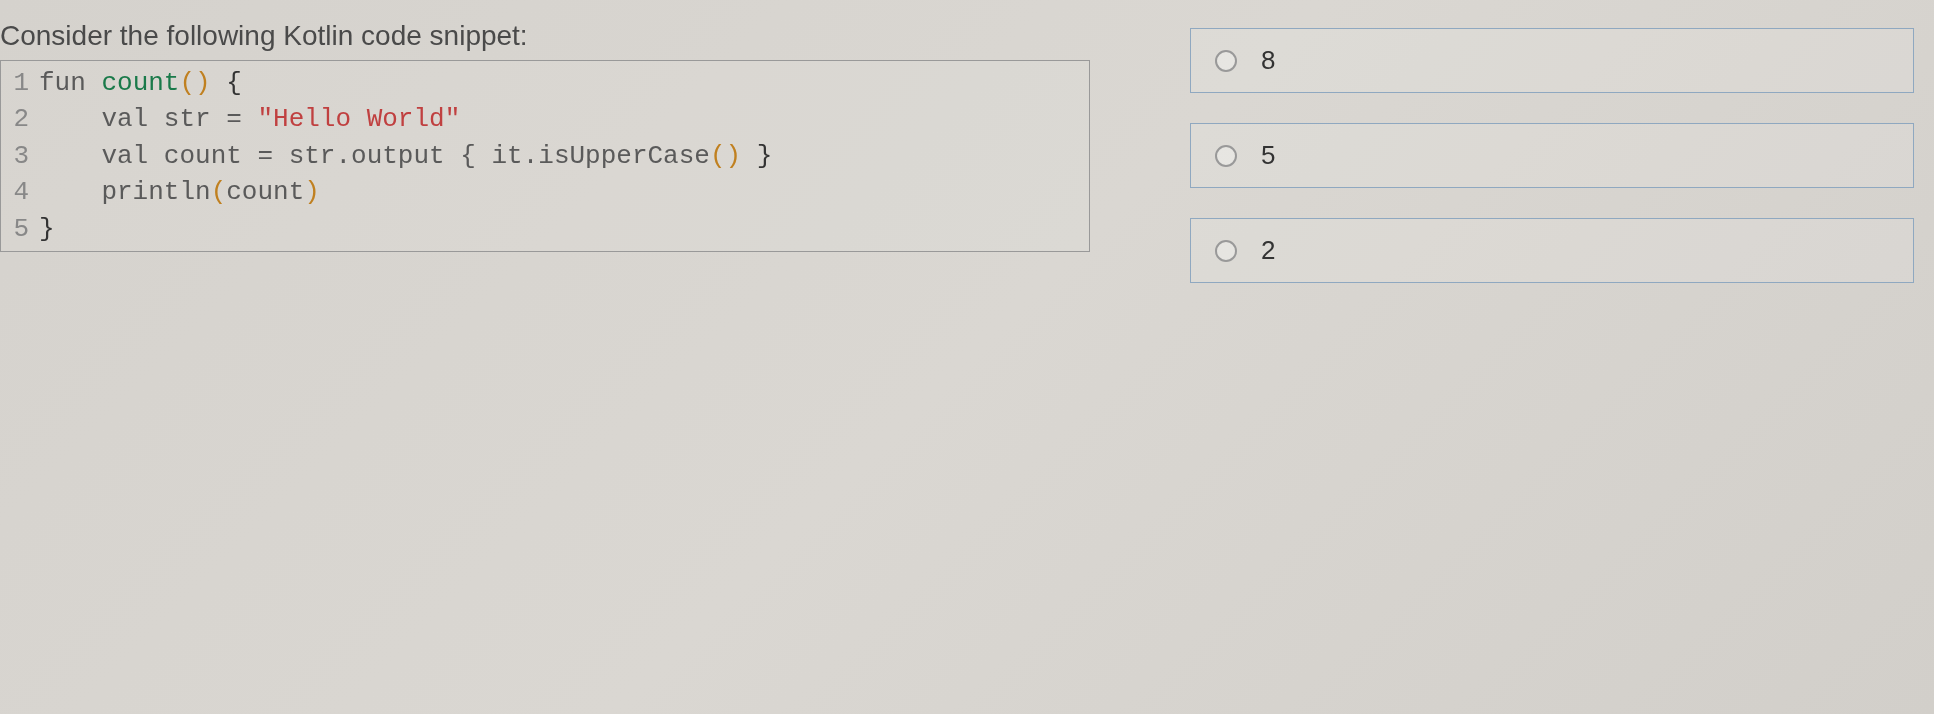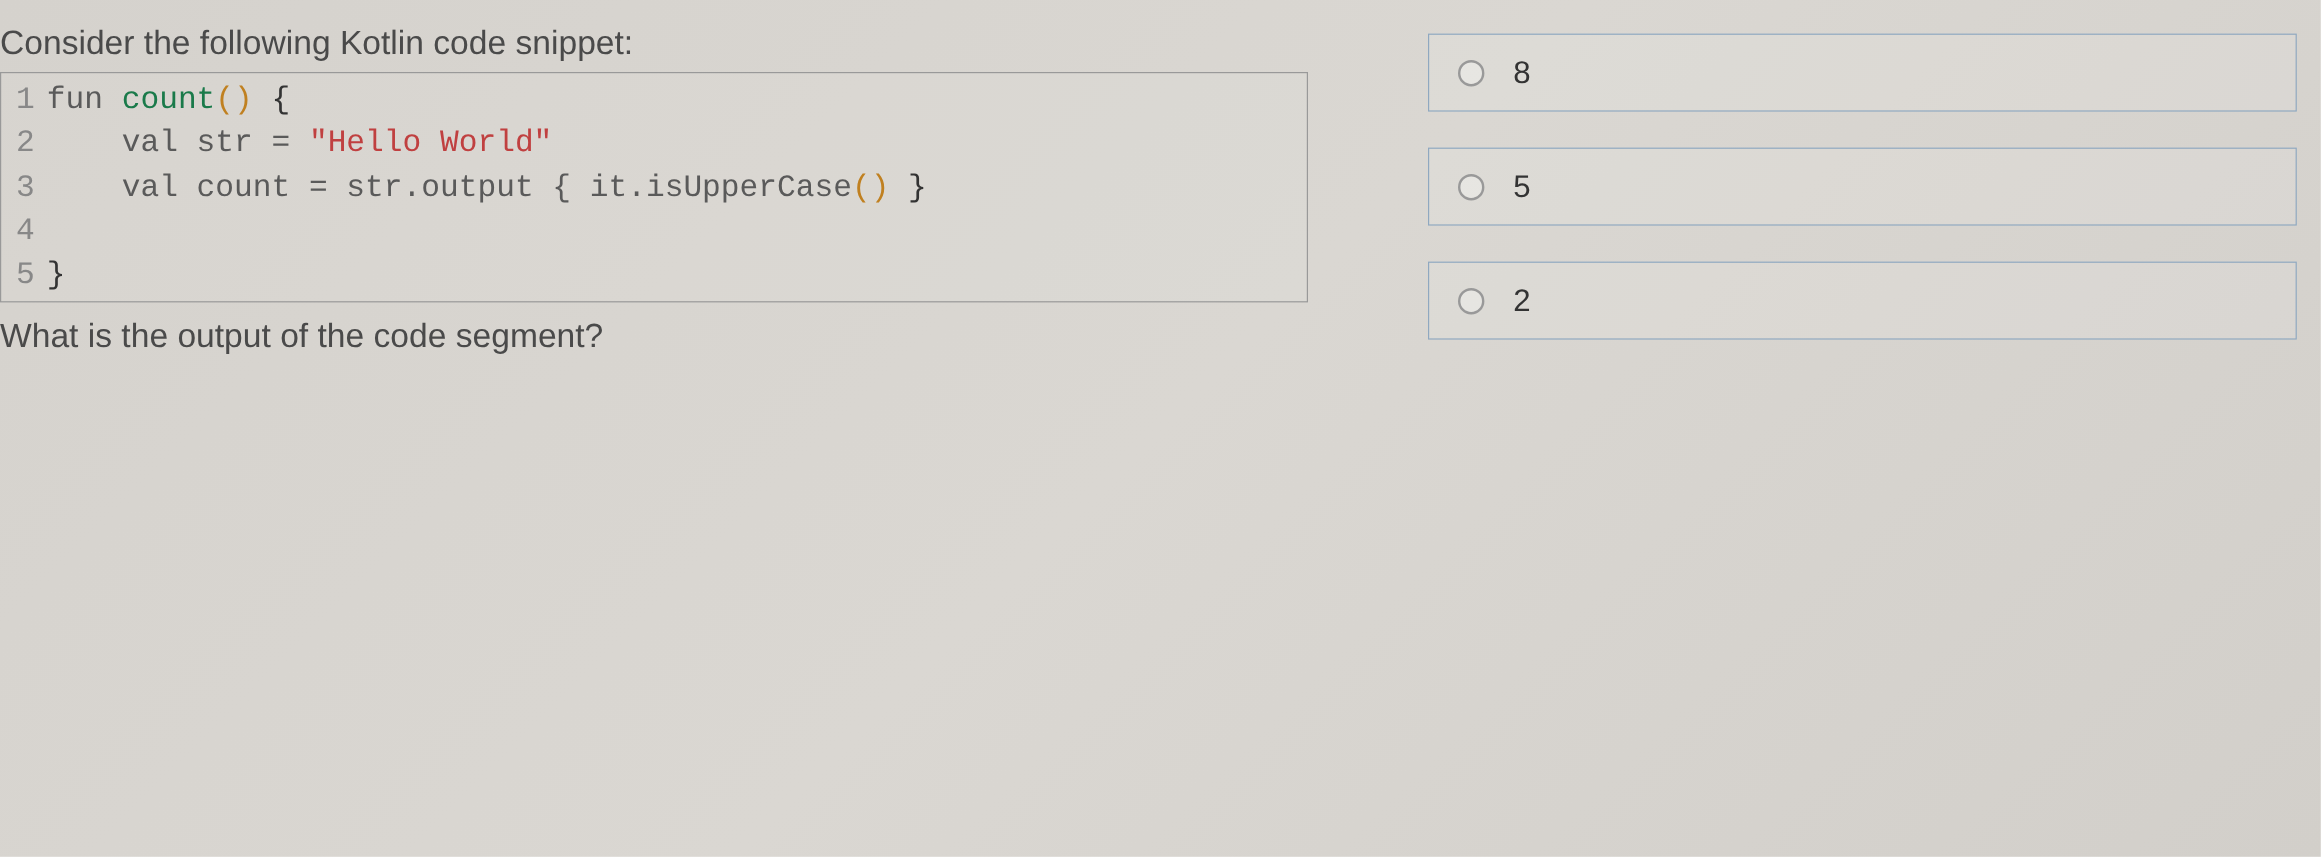--- a/index.html
+++ b/index.html
@@ -103,27 +103,27 @@
       <div class="code-line">
         <span class="line-number">2</span>
         <span class="code-content"><span class="kw">    val str = </span><span class="str">"Hello World"</span></span>
       </div>
       <div class="code-line">
         <span class="line-number">3</span>
         <span class="code-content"><span class="kw">    val count = str.output { it.isUpperCase</span><span class="paren">()</span><span class="brace"> }</span></span>
       </div>
       <div class="code-line">
         <span class="line-number">4</span>
+        <span class="code-content"><span class="kw">    println</span><span class="paren">(</span><span class="kw">count</span><span class="paren">)</span></span>
       </div>
       <div class="code-line">
         <span class="line-number">5</span>
         <span class="code-content"><span class="brace">}</span></span>
       </div>
     </div>
-  <div class="question-text">What is the output of the code segment?</div>
 </div>
 
 <div class="right-panel">
     <div class="option">
       <span class="radio-circle"></span>
       <span class="option-label">8</span>
     </div>
     <div class="option">
       <span class="radio-circle"></span>
       <span class="option-label">5</span>

